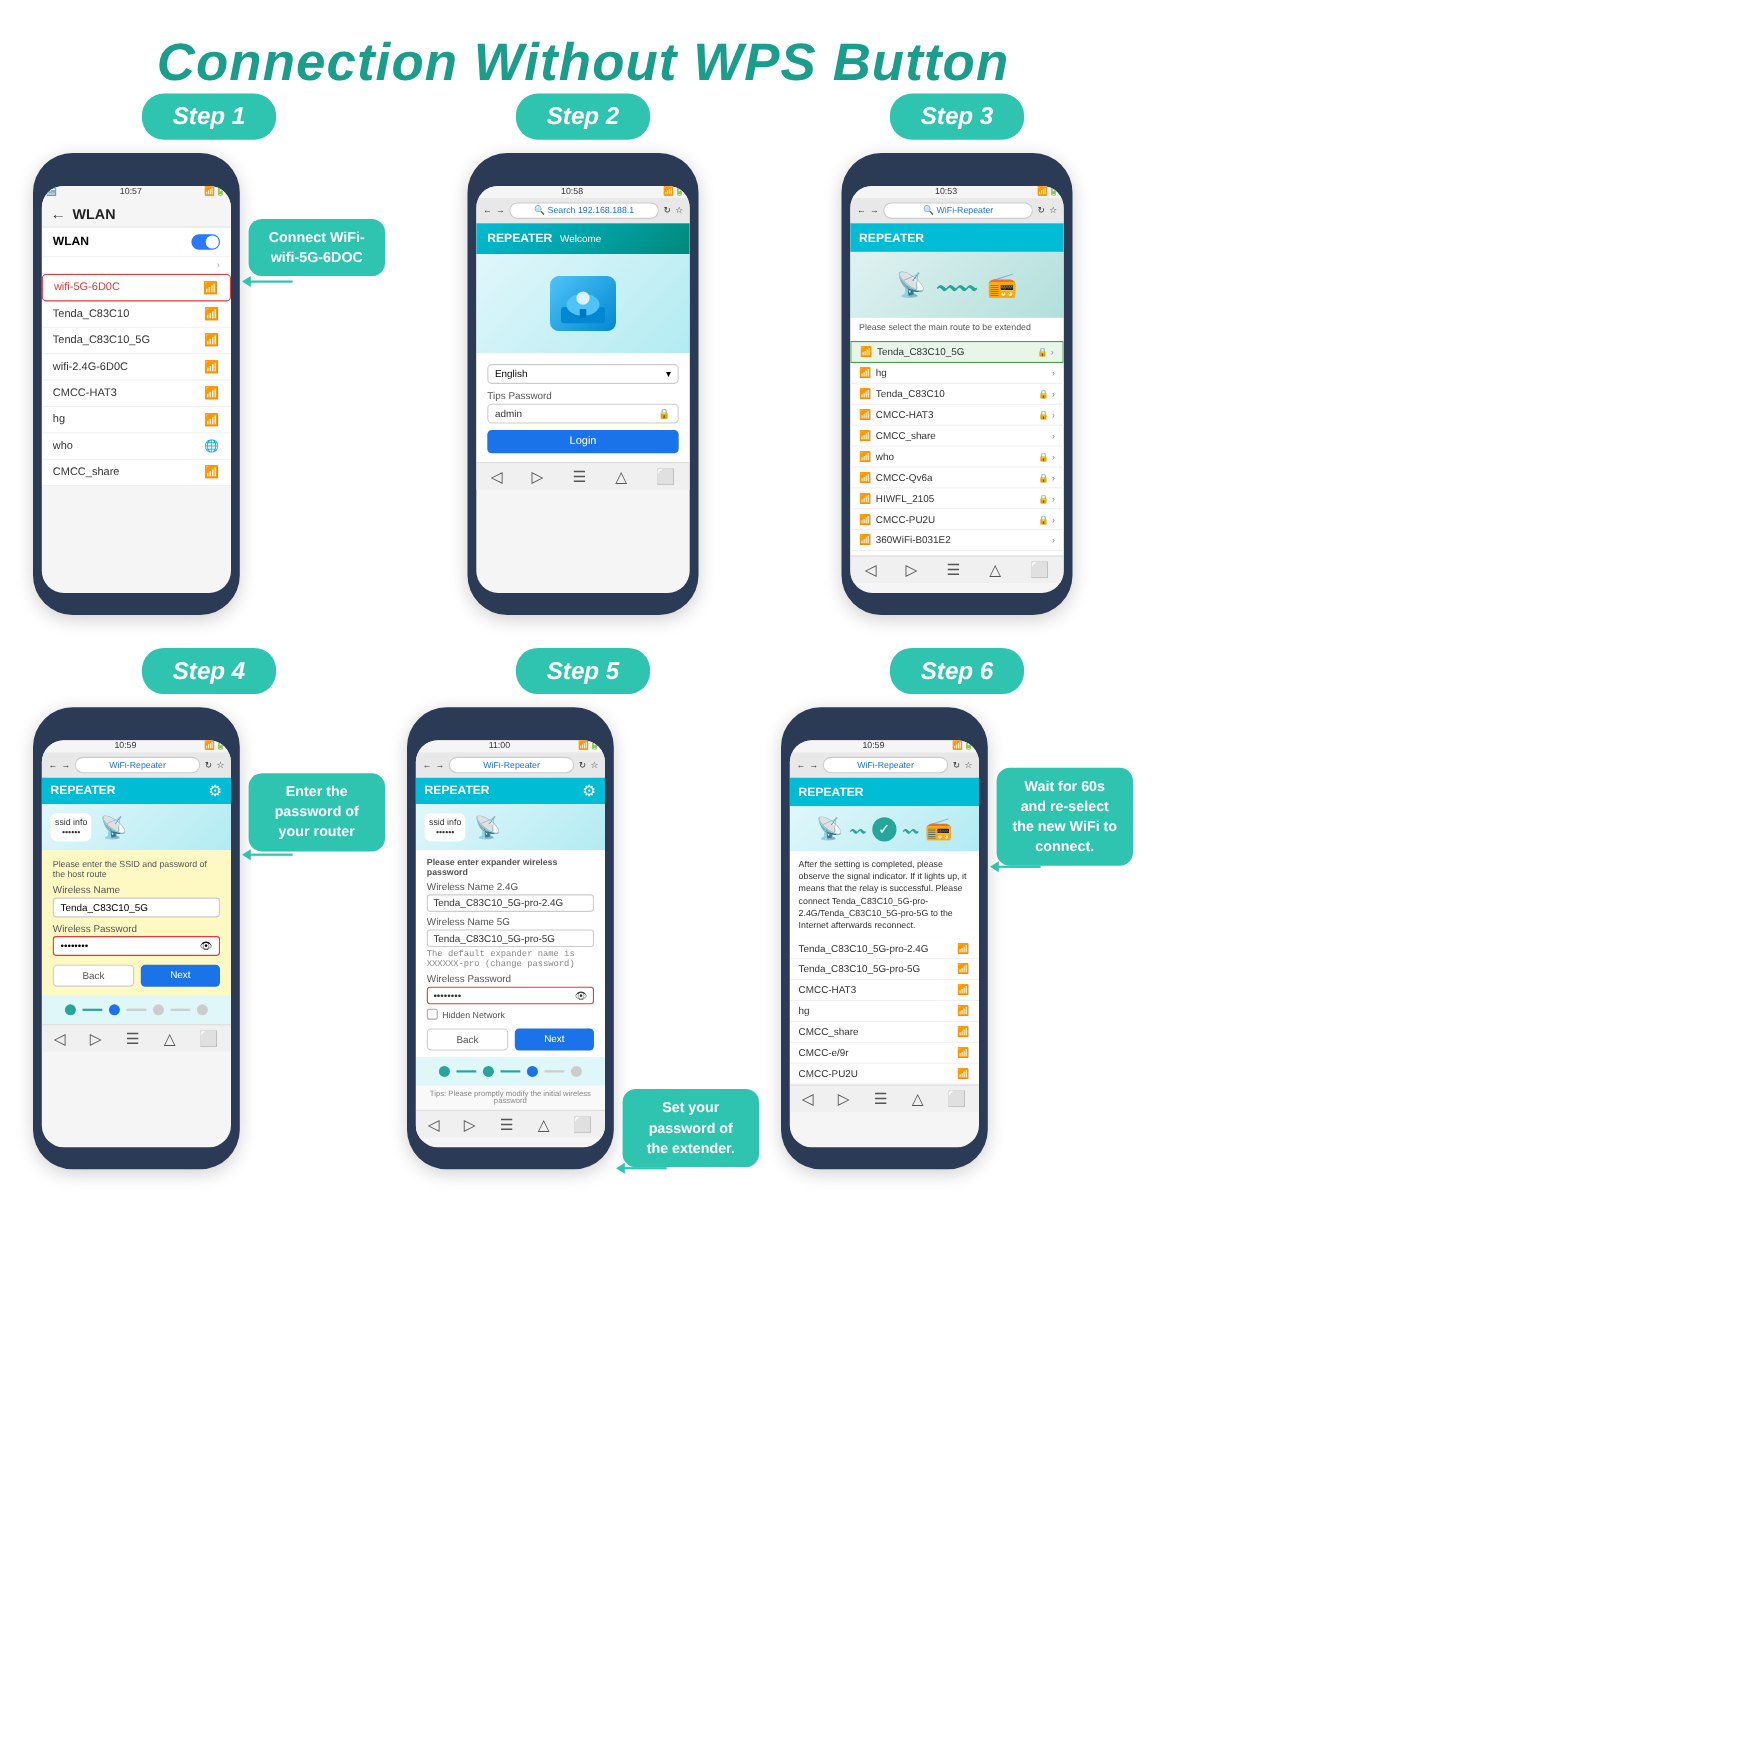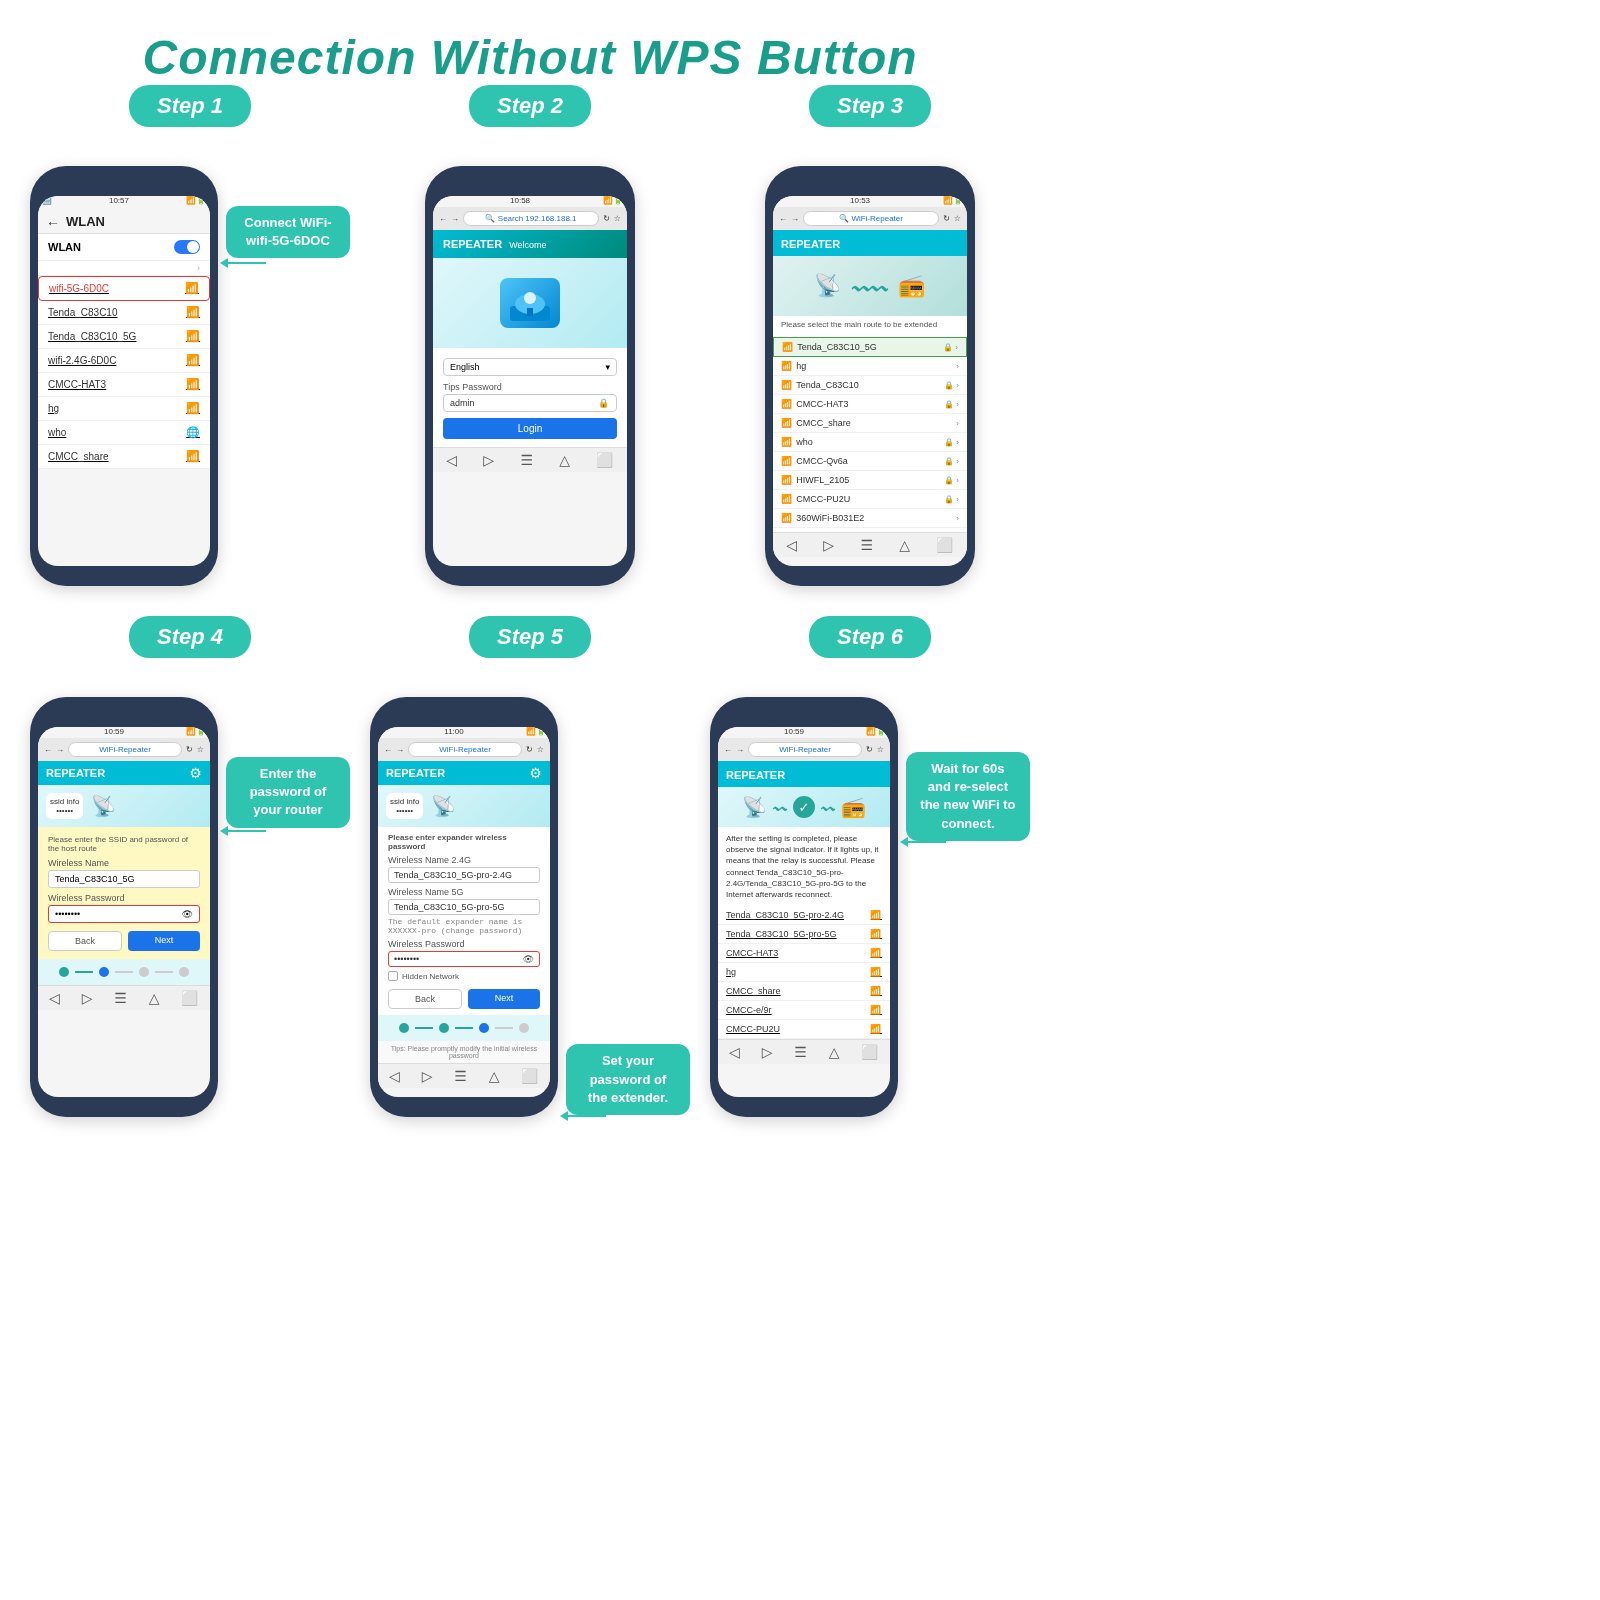--- a/index.html
+++ b/index.html
@@ -20,21 +20,20 @@
     }
     .steps-grid {
       display: grid;
       grid-template-columns: 1fr 1fr 1fr;
       gap: 30px 20px;
     }
     .step-col {
       display: flex;
       flex-direction: column;
       align-items: center;
-      gap: 27px;
     }
     .step-label {
       background: #2ec4b0;
       color: #fff;
       font-size: 22px;
       font-weight: 700;
       font-style: italic;
       border-radius: 20px;
       padding: 8px 28px;
       margin-bottom: 12px;
@@ -103,21 +102,21 @@
       display: flex; align-items: center;
     }
     .toggle-on::after {
       content:'';
       width:12px;height:12px;
       background:#fff;
       border-radius:50%;
       margin-left:13px;
       display:block;
     }
-    .wifi-list { background: #fff; text-decoration: underline; }
+    .wifi-list { background: #fff; }
     .wifi-item {
       display: flex;
       justify-content: space-between;
       align-items: center;
       padding: 5px 10px;
       border-bottom: 1px solid #f0f0f0;
       font-size: 10px;
       color: #333;
     }
     .wifi-item.highlighted {
@@ -431,21 +430,21 @@
               <span>who</span>
               <span class="wifi-icon">🌐</span>
             </div>
             <div class="wifi-item">
               <span>CMCC_share</span>
               <span class="wifi-icon">📶</span>
             </div>
           </div>
         </div>
       </div>
-      <div style="margin-top:40px;">
+      <div style="margin-top:60px;">
         <div class="callout">Connect WiFi-wifi-5G-6DOC</div>
         <div style="display:flex;align-items:center;gap:0;margin-top:4px;">
           <div style="width:40px;height:2px;background:#2ec4b0;position:relative;">
             <div style="position:absolute;left:-6px;top:-4px;border-right:8px solid #2ec4b0;border-top:5px solid transparent;border-bottom:5px solid transparent;"></div>
           </div>
         </div>
       </div>
     </div>
   </div>
 

